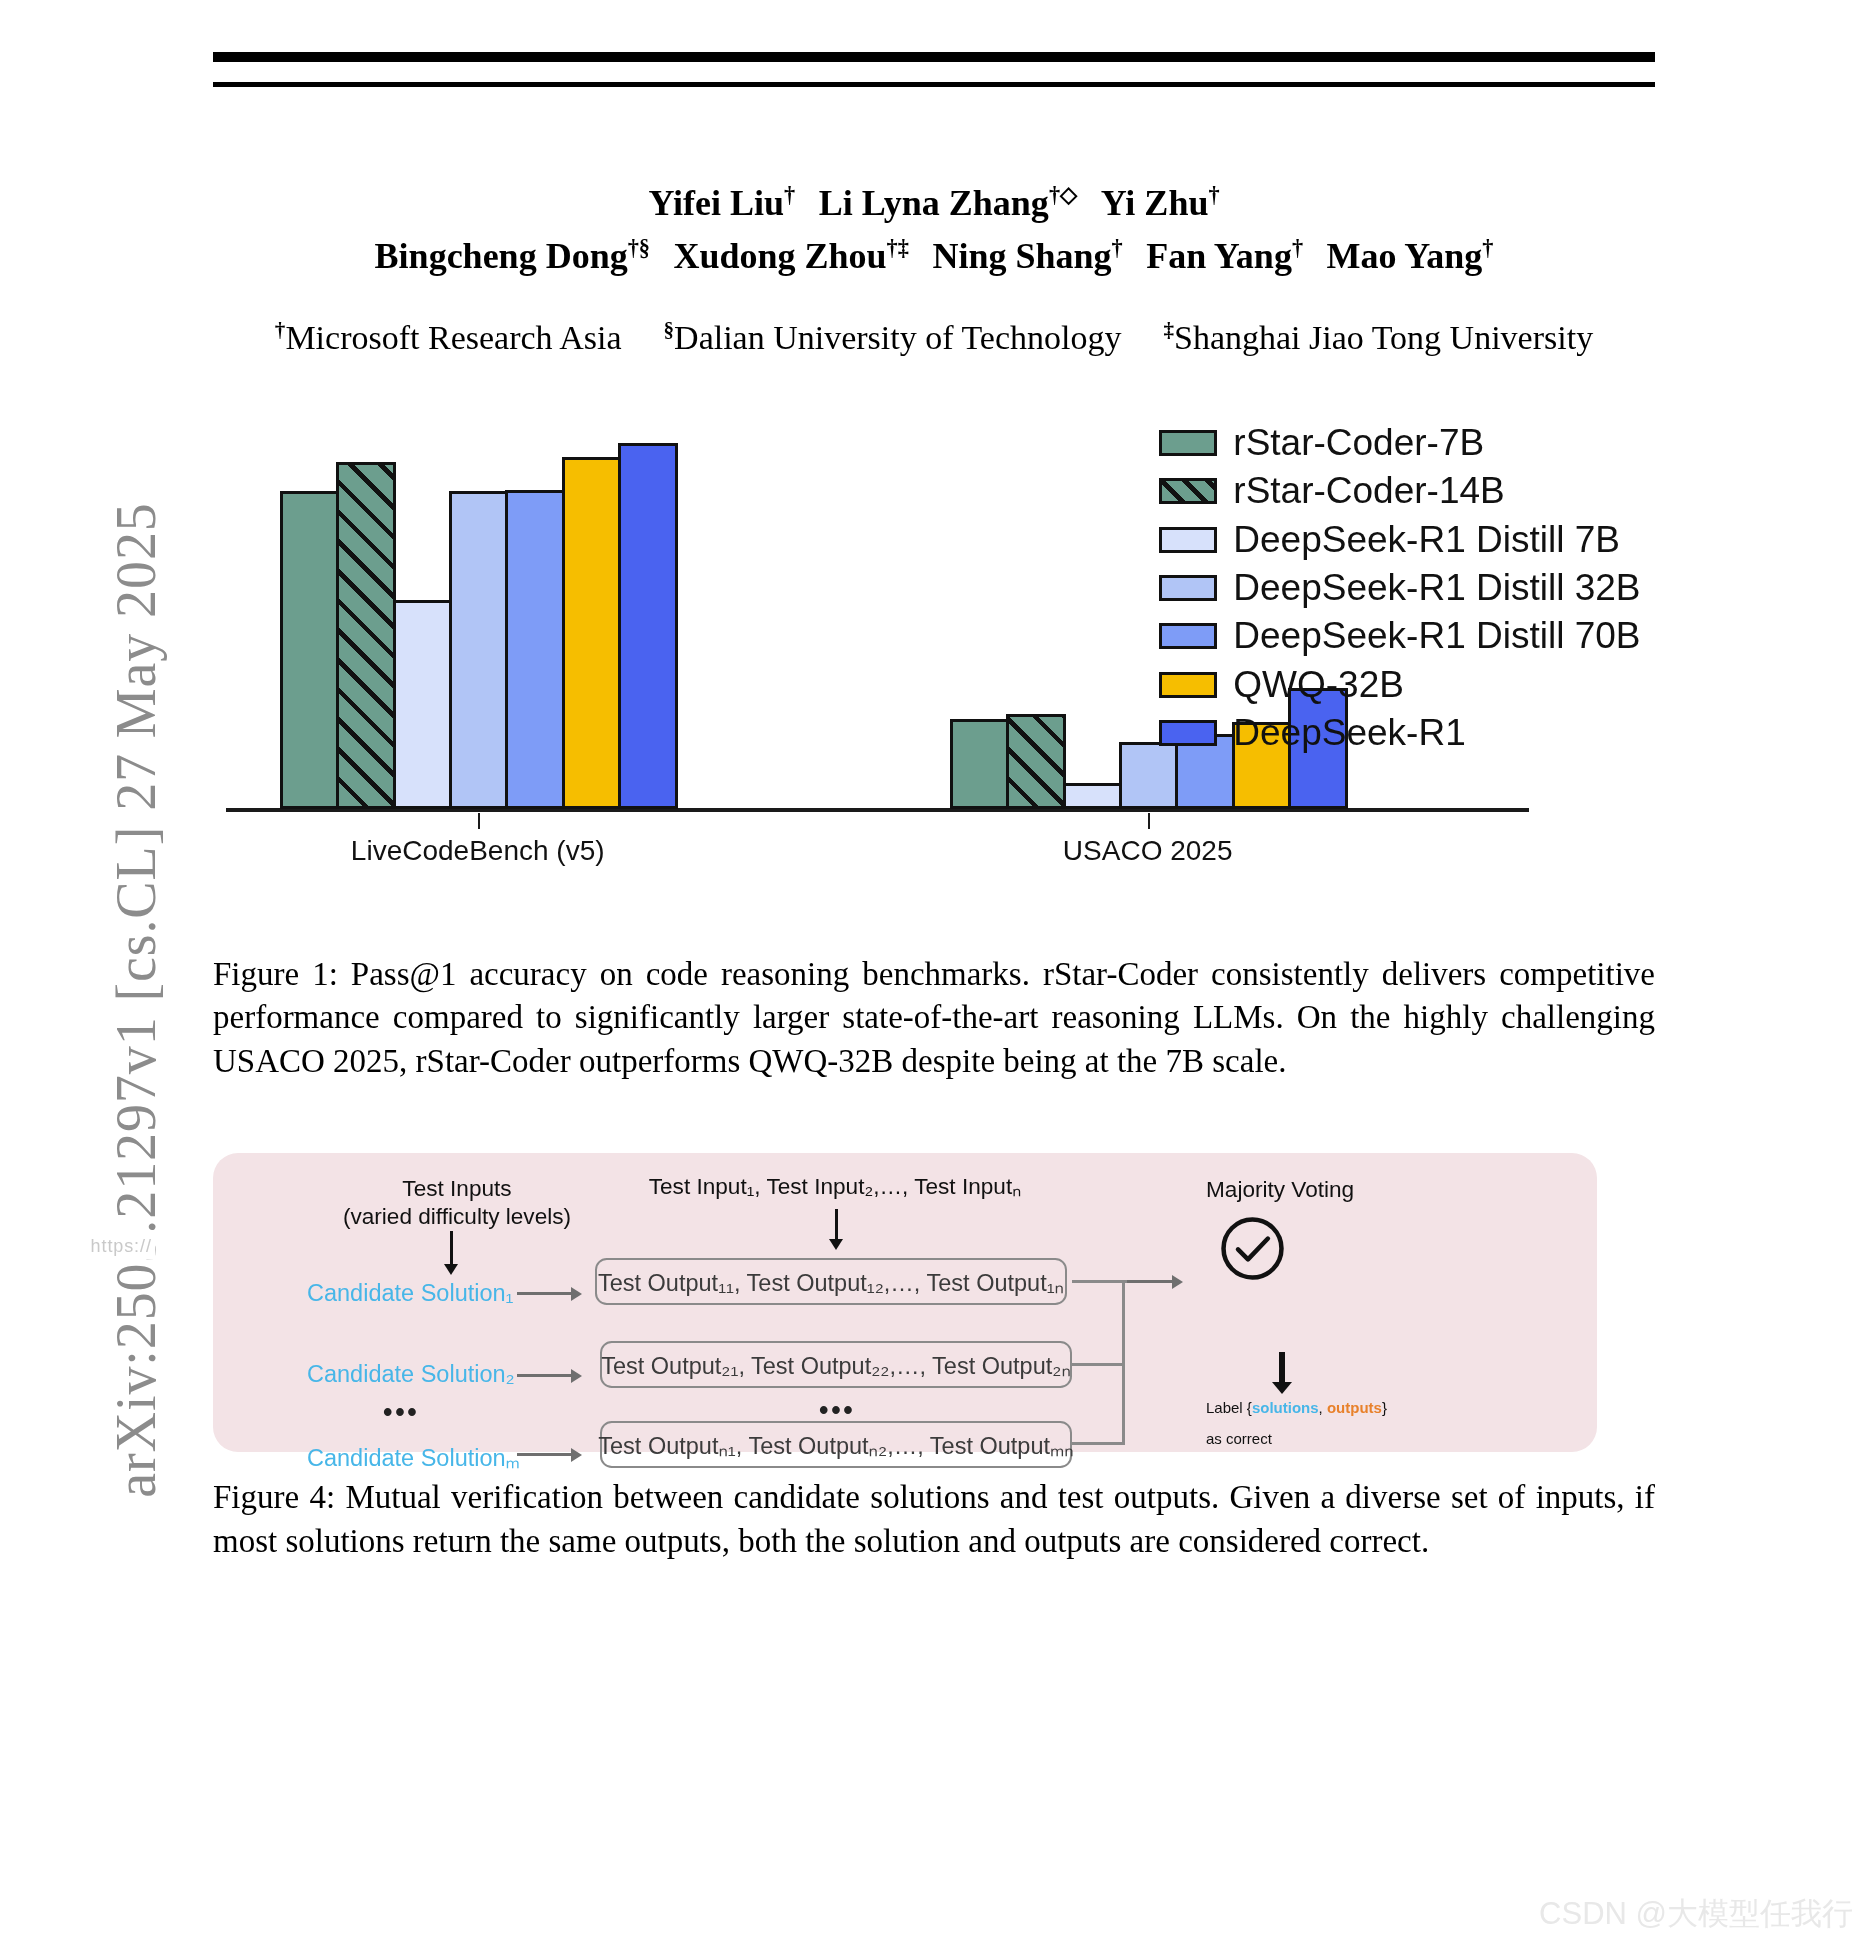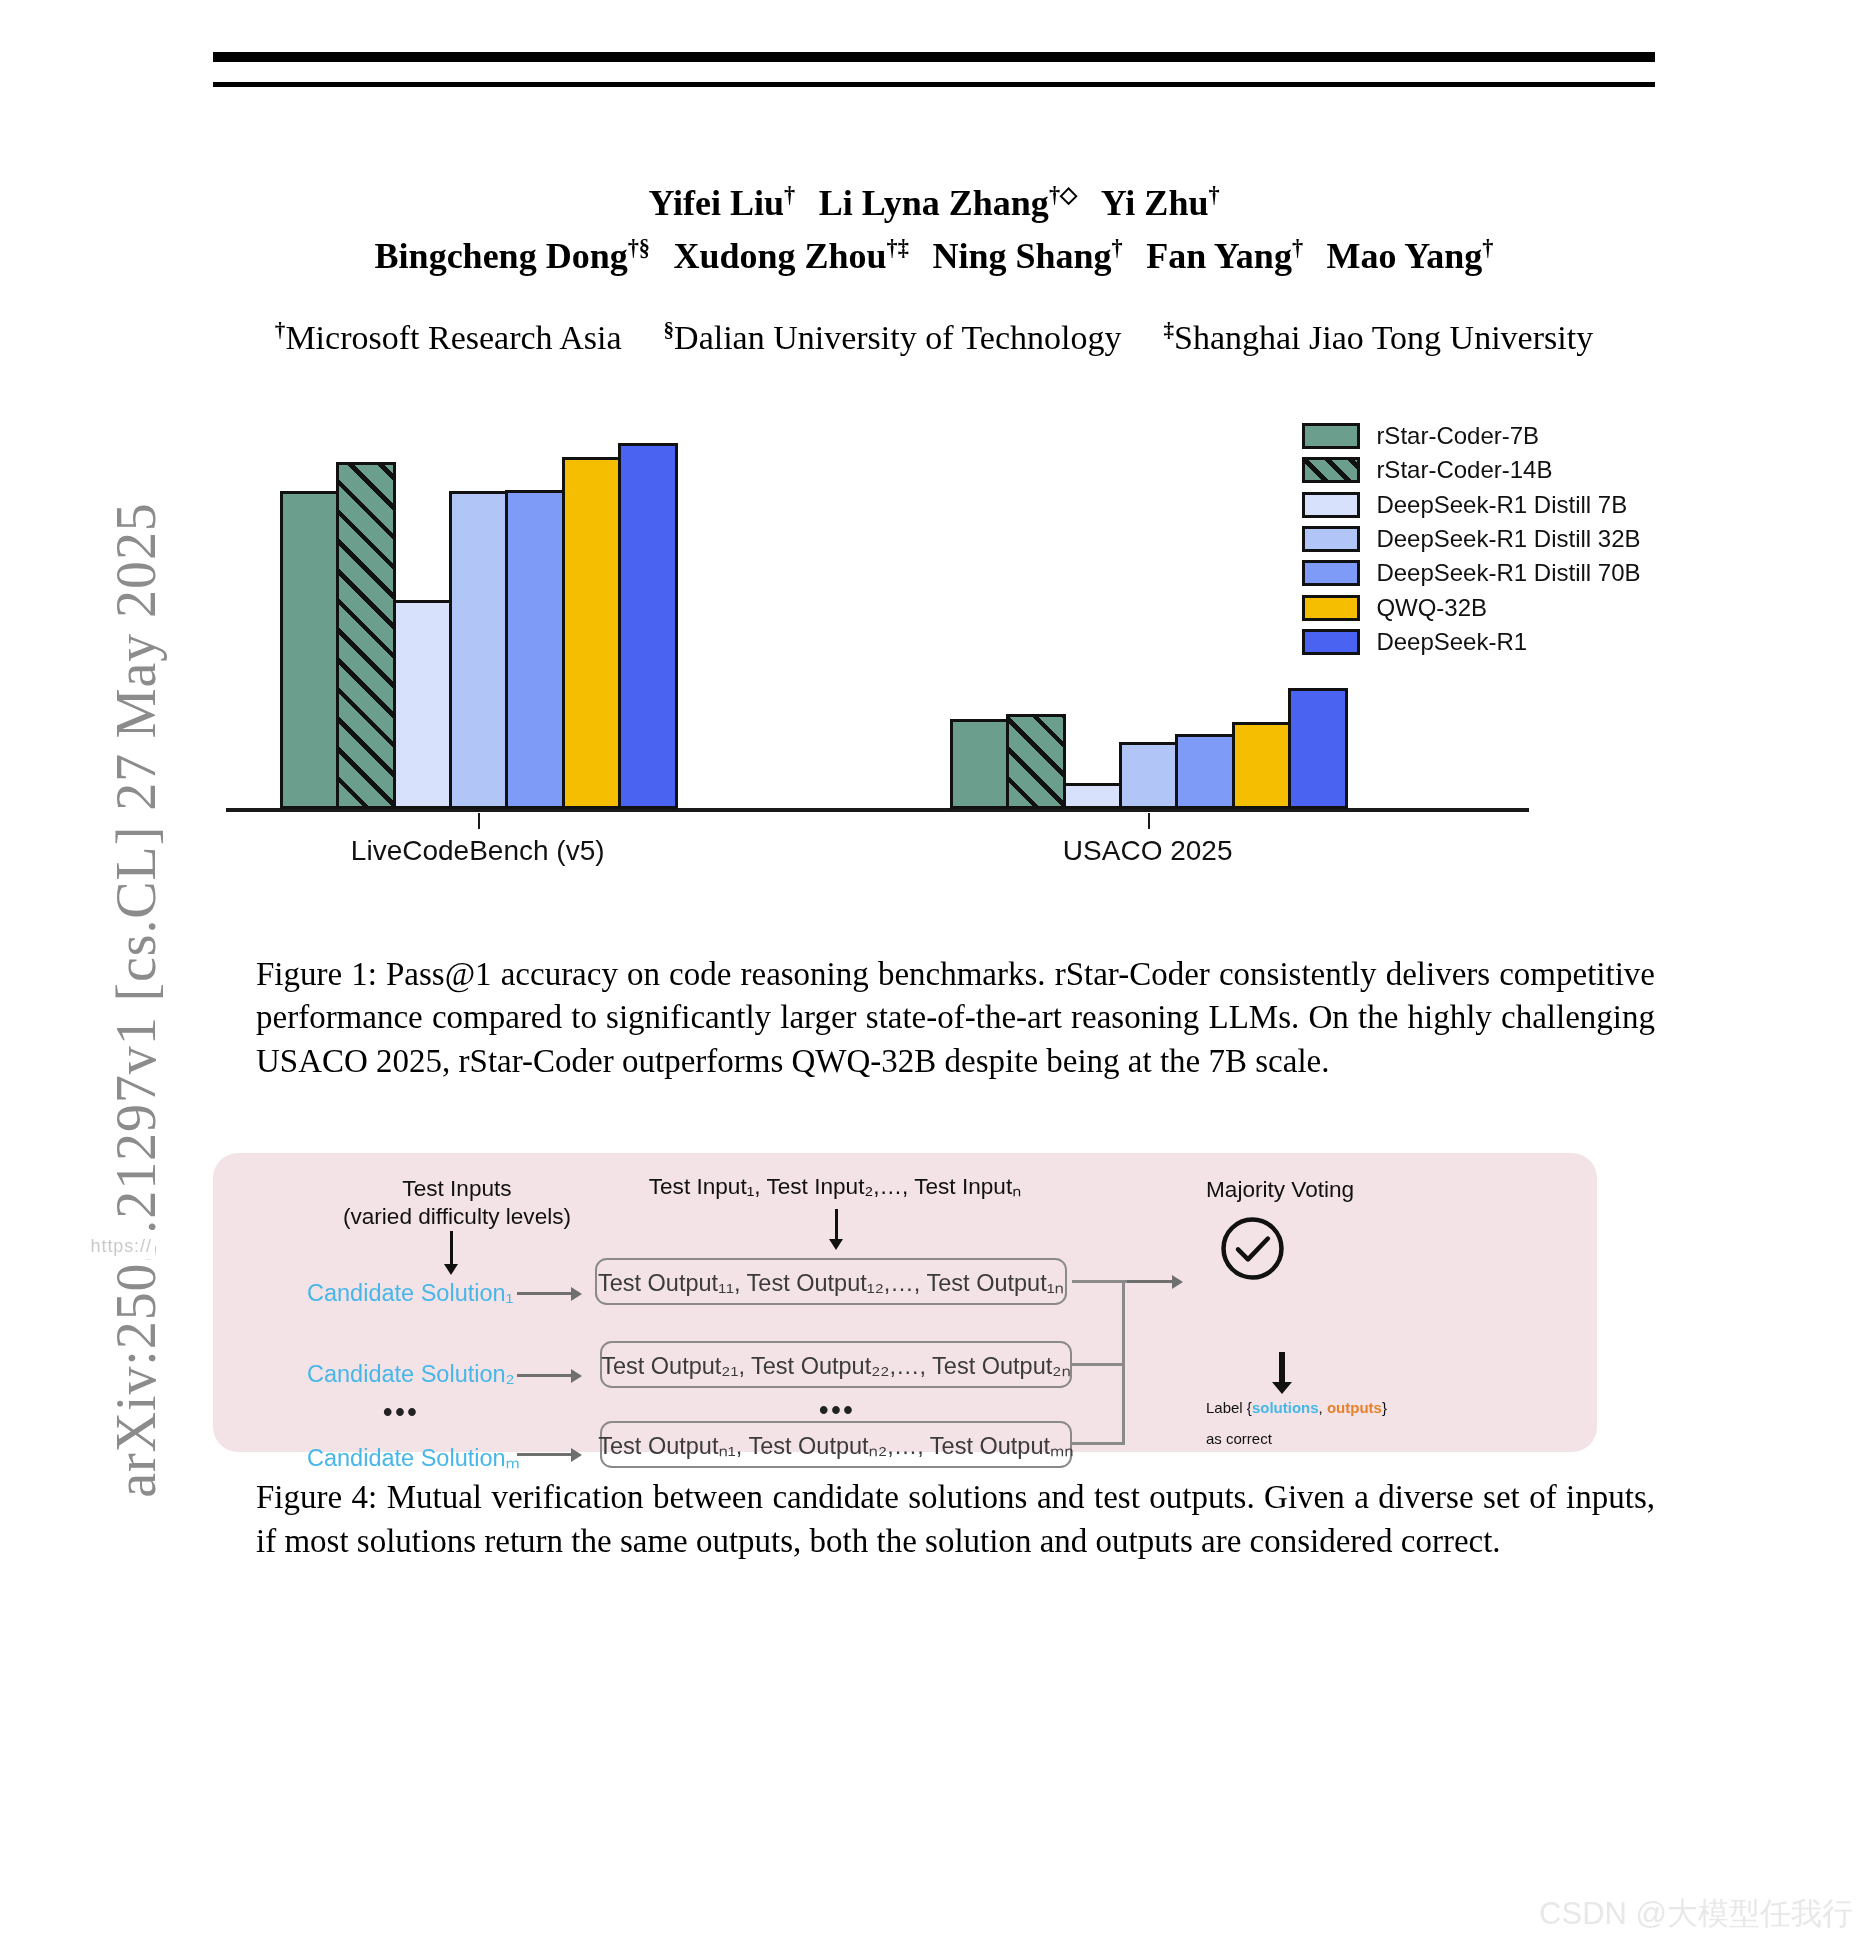--- a/index.html
+++ b/index.html
@@ -168,34 +168,33 @@
     position: absolute;
     inset: 0;
     background-image: repeating-linear-gradient(
       45deg,
       transparent 0 11.8px,
       #111 11.8px 16.3px
     );
   }
   .legend-text {
     font-family: "Liberation Sans", sans-serif;
-    font-size: 24px;
+    font-size: 37px;
     color: #111;
     white-space: nowrap;
   }
 
   
   .caption {
     font-family: "Liberation Serif", serif;
     font-size: 33px;
     line-height: 1.33;
     text-align: justify;
     color: #000;
     margin-top: 23.5px;
-    margin-left: 43px;
   }
 
   
   .fig4 {
     position: relative;
     margin-top: 69px;
     width: 1384px;
     height: 299px;
     background: #f3e3e6;
     border-radius: 25px;

